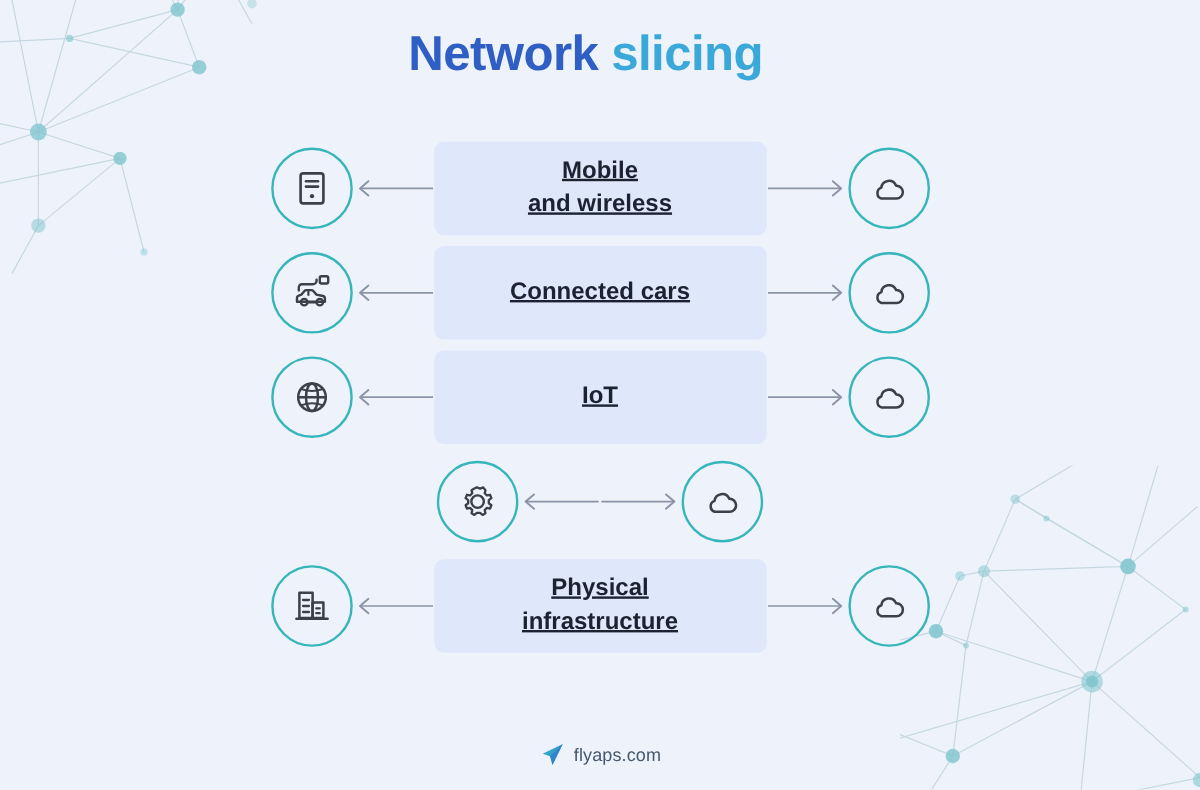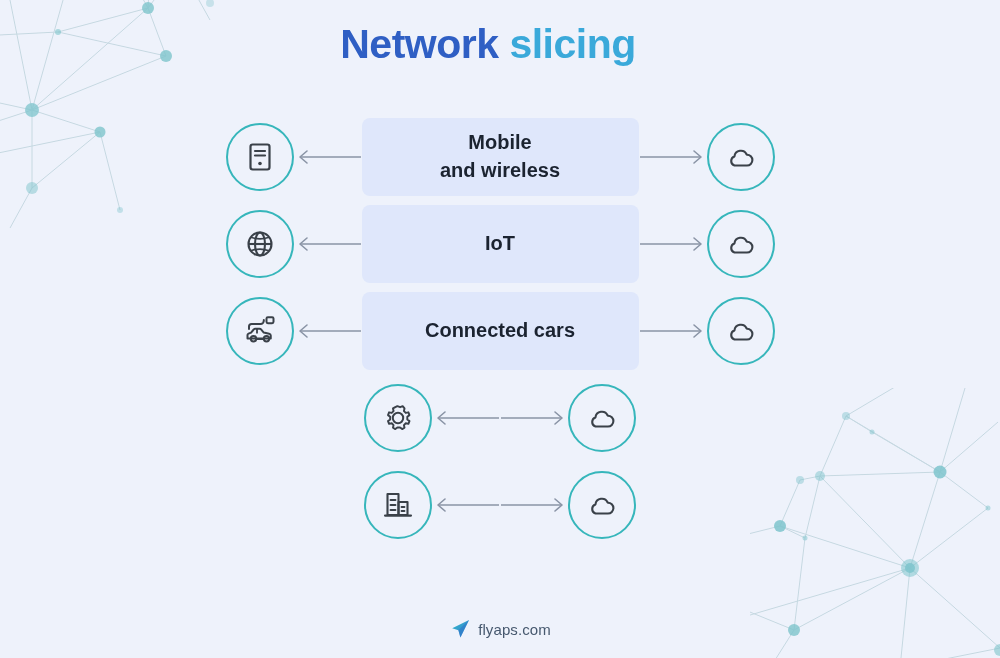--- a/index.html
+++ b/index.html
@@ -89,20 +89,21 @@
     border-radius: 8px;
     display: flex;
     align-items: center;
     justify-content: center;
     text-align: center;
     color: #1b2330;
     font-size: 20px;
     font-weight: 600;
     line-height: 1.38;
     white-space: pre-line;
+    text-decoration: underline;
   }
 
   
   .footer {
     position: absolute;
     left: 0;
     bottom: 18px;
     width: 1000px;
     display: flex;
     align-items: center;
@@ -237,70 +238,70 @@
     </div>
     <div class="circle">
       <svg width="32" height="26" viewBox="0 0 32 26">
         <path d="M9.5 21.5 h12.5 a5.4 5.4 0 0 0 0 -10.8 a0.4 0.4 0 0 1 -0.35 -0.2 a6.4 6.4 0 0 0 -12.2 1.9 a4.8 4.8 0 0 0 0.05 9.1 z" fill="none" stroke="#3a4149" stroke-width="2.1" stroke-linejoin="round"></path>
       </svg>
     </div>
   </div>
 
   <div class="row">
     <div class="circle">
-      <svg width="30" height="30" viewBox="0 0 30 30">
-        <circle cx="15" cy="15" r="11.5" fill="none" stroke="#3a4149" stroke-width="2.1"></circle>
-        <ellipse cx="15" cy="15" rx="5" ry="11.5" fill="none" stroke="#3a4149" stroke-width="2.1"></ellipse>
-        <line x1="3.5" y1="15" x2="26.5" y2="15" stroke="#3a4149" stroke-width="2.1"></line>
-        <path d="M6 8.2 Q15 11.6 24 8.2" fill="none" stroke="#3a4149" stroke-width="1.7"></path>
-        <path d="M6 21.8 Q15 18.4 24 21.8" fill="none" stroke="#3a4149" stroke-width="1.7"></path>
-      </svg>
-    </div>
-    <div class="arrow">
-      <svg width="66" height="16" viewBox="0 0 66 16">
-        <line x1="6" y1="8" x2="66" y2="8" stroke="#8a94a6" stroke-width="1.4"></line>
-        <polyline points="12,2 5,8 12,14" fill="none" stroke="#8a94a6" stroke-width="1.6" stroke-linecap="round" stroke-linejoin="round"></polyline>
-      </svg>
-    </div>
-    <div class="box">
-      <span>IoT</span>
-    </div>
-    <div class="arrow">
-      <svg width="66" height="16" viewBox="0 0 66 16">
-        <line x1="0" y1="8" x2="60" y2="8" stroke="#8a94a6" stroke-width="1.4"></line>
-        <polyline points="54,2 61,8 54,14" fill="none" stroke="#8a94a6" stroke-width="1.6" stroke-linecap="round" stroke-linejoin="round"></polyline>
-      </svg>
-    </div>
-    <div class="circle">
-      <svg width="32" height="26" viewBox="0 0 32 26">
-        <path d="M9.5 21.5 h12.5 a5.4 5.4 0 0 0 0 -10.8 a0.4 0.4 0 0 1 -0.35 -0.2 a6.4 6.4 0 0 0 -12.2 1.9 a4.8 4.8 0 0 0 0.05 9.1 z" fill="none" stroke="#3a4149" stroke-width="2.1" stroke-linejoin="round"></path>
-      </svg>
-    </div>
-  </div>
-
-  <div class="row">
-    <div class="circle">
       <svg width="34" height="30" viewBox="0 0 34 30">
         <path d="M6 13 V10.5 a2.6 2.6 0 0 1 2.6 -2.6 h9 a3.2 3.2 0 0 0 3.2 -3.2 V4" fill="none" stroke="#3a4149" stroke-width="2" stroke-linecap="round"></path>
         <rect x="23.5" y="1.2" width="7" height="6" rx="1.4" fill="none" stroke="#3a4149" stroke-width="2"></rect>
         <path d="M4.5 22.5 v-3.4 a1.6 1.6 0 0 1 1 -1.5 l2.6 -1 l2.6 -3.1 a2 2 0 0 1 1.55 -0.75 h4.3 a2 2 0 0 1 1.5 0.7 l2.7 3.1 l5.4 1.1 a2 2 0 0 1 1.6 1.95 v2.9 z" fill="none" stroke="#3a4149" stroke-width="2" stroke-linejoin="round"></path>
         <line x1="14" y1="12.9" x2="14" y2="17.5" stroke="#3a4149" stroke-width="1.8"></line>
         <circle cx="10.5" cy="22.8" r="2.7" fill="none" stroke="#3a4149" stroke-width="2"></circle>
         <circle cx="23.5" cy="22.8" r="2.7" fill="none" stroke="#3a4149" stroke-width="2"></circle>
         <line x1="14" y1="23" x2="20" y2="23" stroke="#3a4149" stroke-width="1.8" stroke-linecap="round"></line>
       </svg>
     </div>
     <div class="arrow">
       <svg width="66" height="16" viewBox="0 0 66 16">
         <line x1="6" y1="8" x2="66" y2="8" stroke="#8a94a6" stroke-width="1.4"></line>
         <polyline points="12,2 5,8 12,14" fill="none" stroke="#8a94a6" stroke-width="1.6" stroke-linecap="round" stroke-linejoin="round"></polyline>
       </svg>
     </div>
     <div class="box">
       <span>Connected cars</span>
+    </div>
+    <div class="arrow">
+      <svg width="66" height="16" viewBox="0 0 66 16">
+        <line x1="0" y1="8" x2="60" y2="8" stroke="#8a94a6" stroke-width="1.4"></line>
+        <polyline points="54,2 61,8 54,14" fill="none" stroke="#8a94a6" stroke-width="1.6" stroke-linecap="round" stroke-linejoin="round"></polyline>
+      </svg>
+    </div>
+    <div class="circle">
+      <svg width="32" height="26" viewBox="0 0 32 26">
+        <path d="M9.5 21.5 h12.5 a5.4 5.4 0 0 0 0 -10.8 a0.4 0.4 0 0 1 -0.35 -0.2 a6.4 6.4 0 0 0 -12.2 1.9 a4.8 4.8 0 0 0 0.05 9.1 z" fill="none" stroke="#3a4149" stroke-width="2.1" stroke-linejoin="round"></path>
+      </svg>
+    </div>
+  </div>
+
+  <div class="row">
+    <div class="circle">
+      <svg width="30" height="30" viewBox="0 0 30 30">
+        <circle cx="15" cy="15" r="11.5" fill="none" stroke="#3a4149" stroke-width="2.1"></circle>
+        <ellipse cx="15" cy="15" rx="5" ry="11.5" fill="none" stroke="#3a4149" stroke-width="2.1"></ellipse>
+        <line x1="3.5" y1="15" x2="26.5" y2="15" stroke="#3a4149" stroke-width="2.1"></line>
+        <path d="M6 8.2 Q15 11.6 24 8.2" fill="none" stroke="#3a4149" stroke-width="1.7"></path>
+        <path d="M6 21.8 Q15 18.4 24 21.8" fill="none" stroke="#3a4149" stroke-width="1.7"></path>
+      </svg>
+    </div>
+    <div class="arrow">
+      <svg width="66" height="16" viewBox="0 0 66 16">
+        <line x1="6" y1="8" x2="66" y2="8" stroke="#8a94a6" stroke-width="1.4"></line>
+        <polyline points="12,2 5,8 12,14" fill="none" stroke="#8a94a6" stroke-width="1.6" stroke-linecap="round" stroke-linejoin="round"></polyline>
+      </svg>
+    </div>
+    <div class="box">
+      <span>IoT</span>
     </div>
     <div class="arrow">
       <svg width="66" height="16" viewBox="0 0 66 16">
         <line x1="0" y1="8" x2="60" y2="8" stroke="#8a94a6" stroke-width="1.4"></line>
         <polyline points="54,2 61,8 54,14" fill="none" stroke="#8a94a6" stroke-width="1.6" stroke-linecap="round" stroke-linejoin="round"></polyline>
       </svg>
     </div>
     <div class="circle">
       <svg width="32" height="26" viewBox="0 0 32 26">
         <path d="M9.5 21.5 h12.5 a5.4 5.4 0 0 0 0 -10.8 a0.4 0.4 0 0 1 -0.35 -0.2 a6.4 6.4 0 0 0 -12.2 1.9 a4.8 4.8 0 0 0 0.05 9.1 z" fill="none" stroke="#3a4149" stroke-width="2.1" stroke-linejoin="round"></path>
@@ -345,20 +346,24 @@
         <line x1="19.5" y1="17" x2="22.5" y2="17" stroke="#3a4149" stroke-width="1.8" stroke-linecap="round"></line>
         <line x1="19.5" y1="21" x2="22.5" y2="21" stroke="#3a4149" stroke-width="1.8" stroke-linecap="round"></line>
         <line x1="3" y1="25.6" x2="29" y2="25.6" stroke="#3a4149" stroke-width="2.1" stroke-linecap="round"></line>
       </svg>
     </div>
     <div class="arrow">
       <svg width="66" height="16" viewBox="0 0 66 16">
         <line x1="6" y1="8" x2="66" y2="8" stroke="#8a94a6" stroke-width="1.4"></line>
         <polyline points="12,2 5,8 12,14" fill="none" stroke="#8a94a6" stroke-width="1.6" stroke-linecap="round" stroke-linejoin="round"></polyline>
       </svg>
+    </div>
+    <div class="box">
+      <span>Physical
+infrastructure</span>
     </div>
     <div class="arrow">
       <svg width="66" height="16" viewBox="0 0 66 16">
         <line x1="0" y1="8" x2="60" y2="8" stroke="#8a94a6" stroke-width="1.4"></line>
         <polyline points="54,2 61,8 54,14" fill="none" stroke="#8a94a6" stroke-width="1.6" stroke-linecap="round" stroke-linejoin="round"></polyline>
       </svg>
     </div>
     <div class="circle">
       <svg width="32" height="26" viewBox="0 0 32 26">
         <path d="M9.5 21.5 h12.5 a5.4 5.4 0 0 0 0 -10.8 a0.4 0.4 0 0 1 -0.35 -0.2 a6.4 6.4 0 0 0 -12.2 1.9 a4.8 4.8 0 0 0 0.05 9.1 z" fill="none" stroke="#3a4149" stroke-width="2.1" stroke-linejoin="round"></path>

